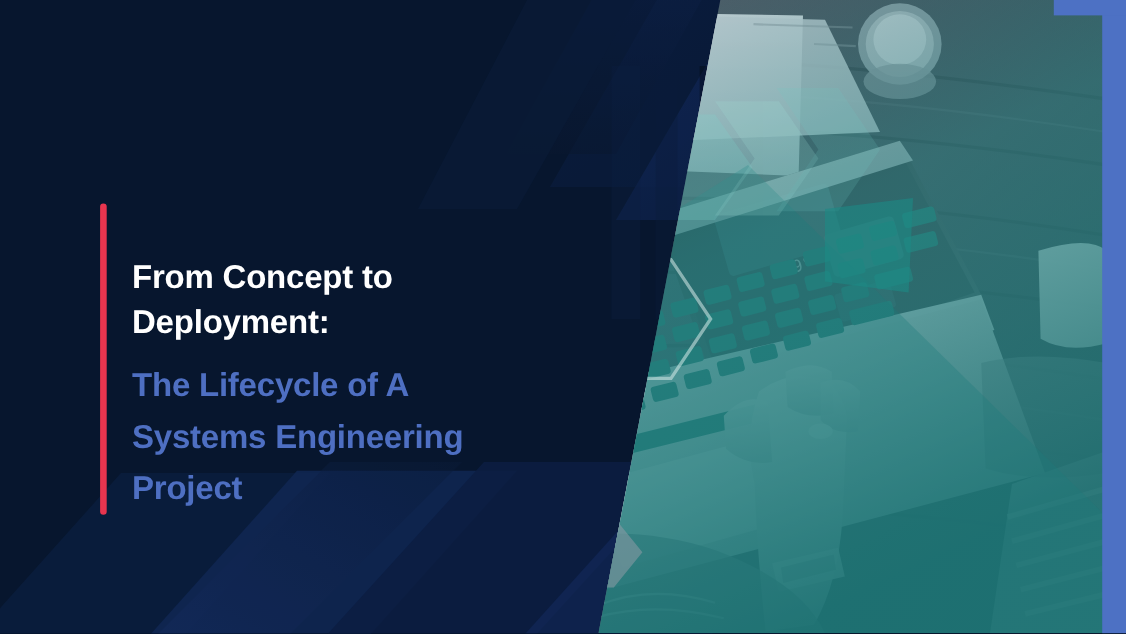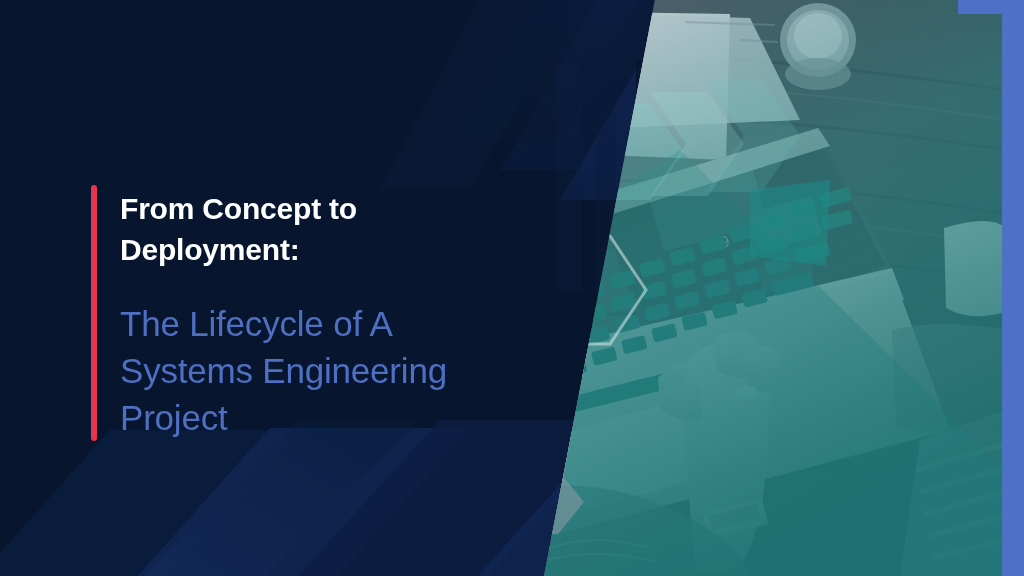--- a/index.html
+++ b/index.html
@@ -65,27 +65,28 @@
   .text-col { display:flex; flex-direction:column; padding-top:3px; }
 
   .kicker {
     color:#ffffff;
     font-size:30px;
     line-height:41px;
     font-weight:bold;
     letter-spacing:-0.2px;
     max-width:330px;
     white-space:pre-line;
+    margin-top:44px;
   }
   .title {
-    margin-top:30px;
+    margin-top:13px;
     color:#4e6fc2;
-    font-size:35px;
+    font-size:30px;
     line-height:47px;
-    font-weight:normal;
+    font-weight:bold;
     letter-spacing:-0.2px;
     max-width:430px;
     white-space:pre-line;
   }
 </style>
 </head>
 <body>
 
 <div class="banner">
 

